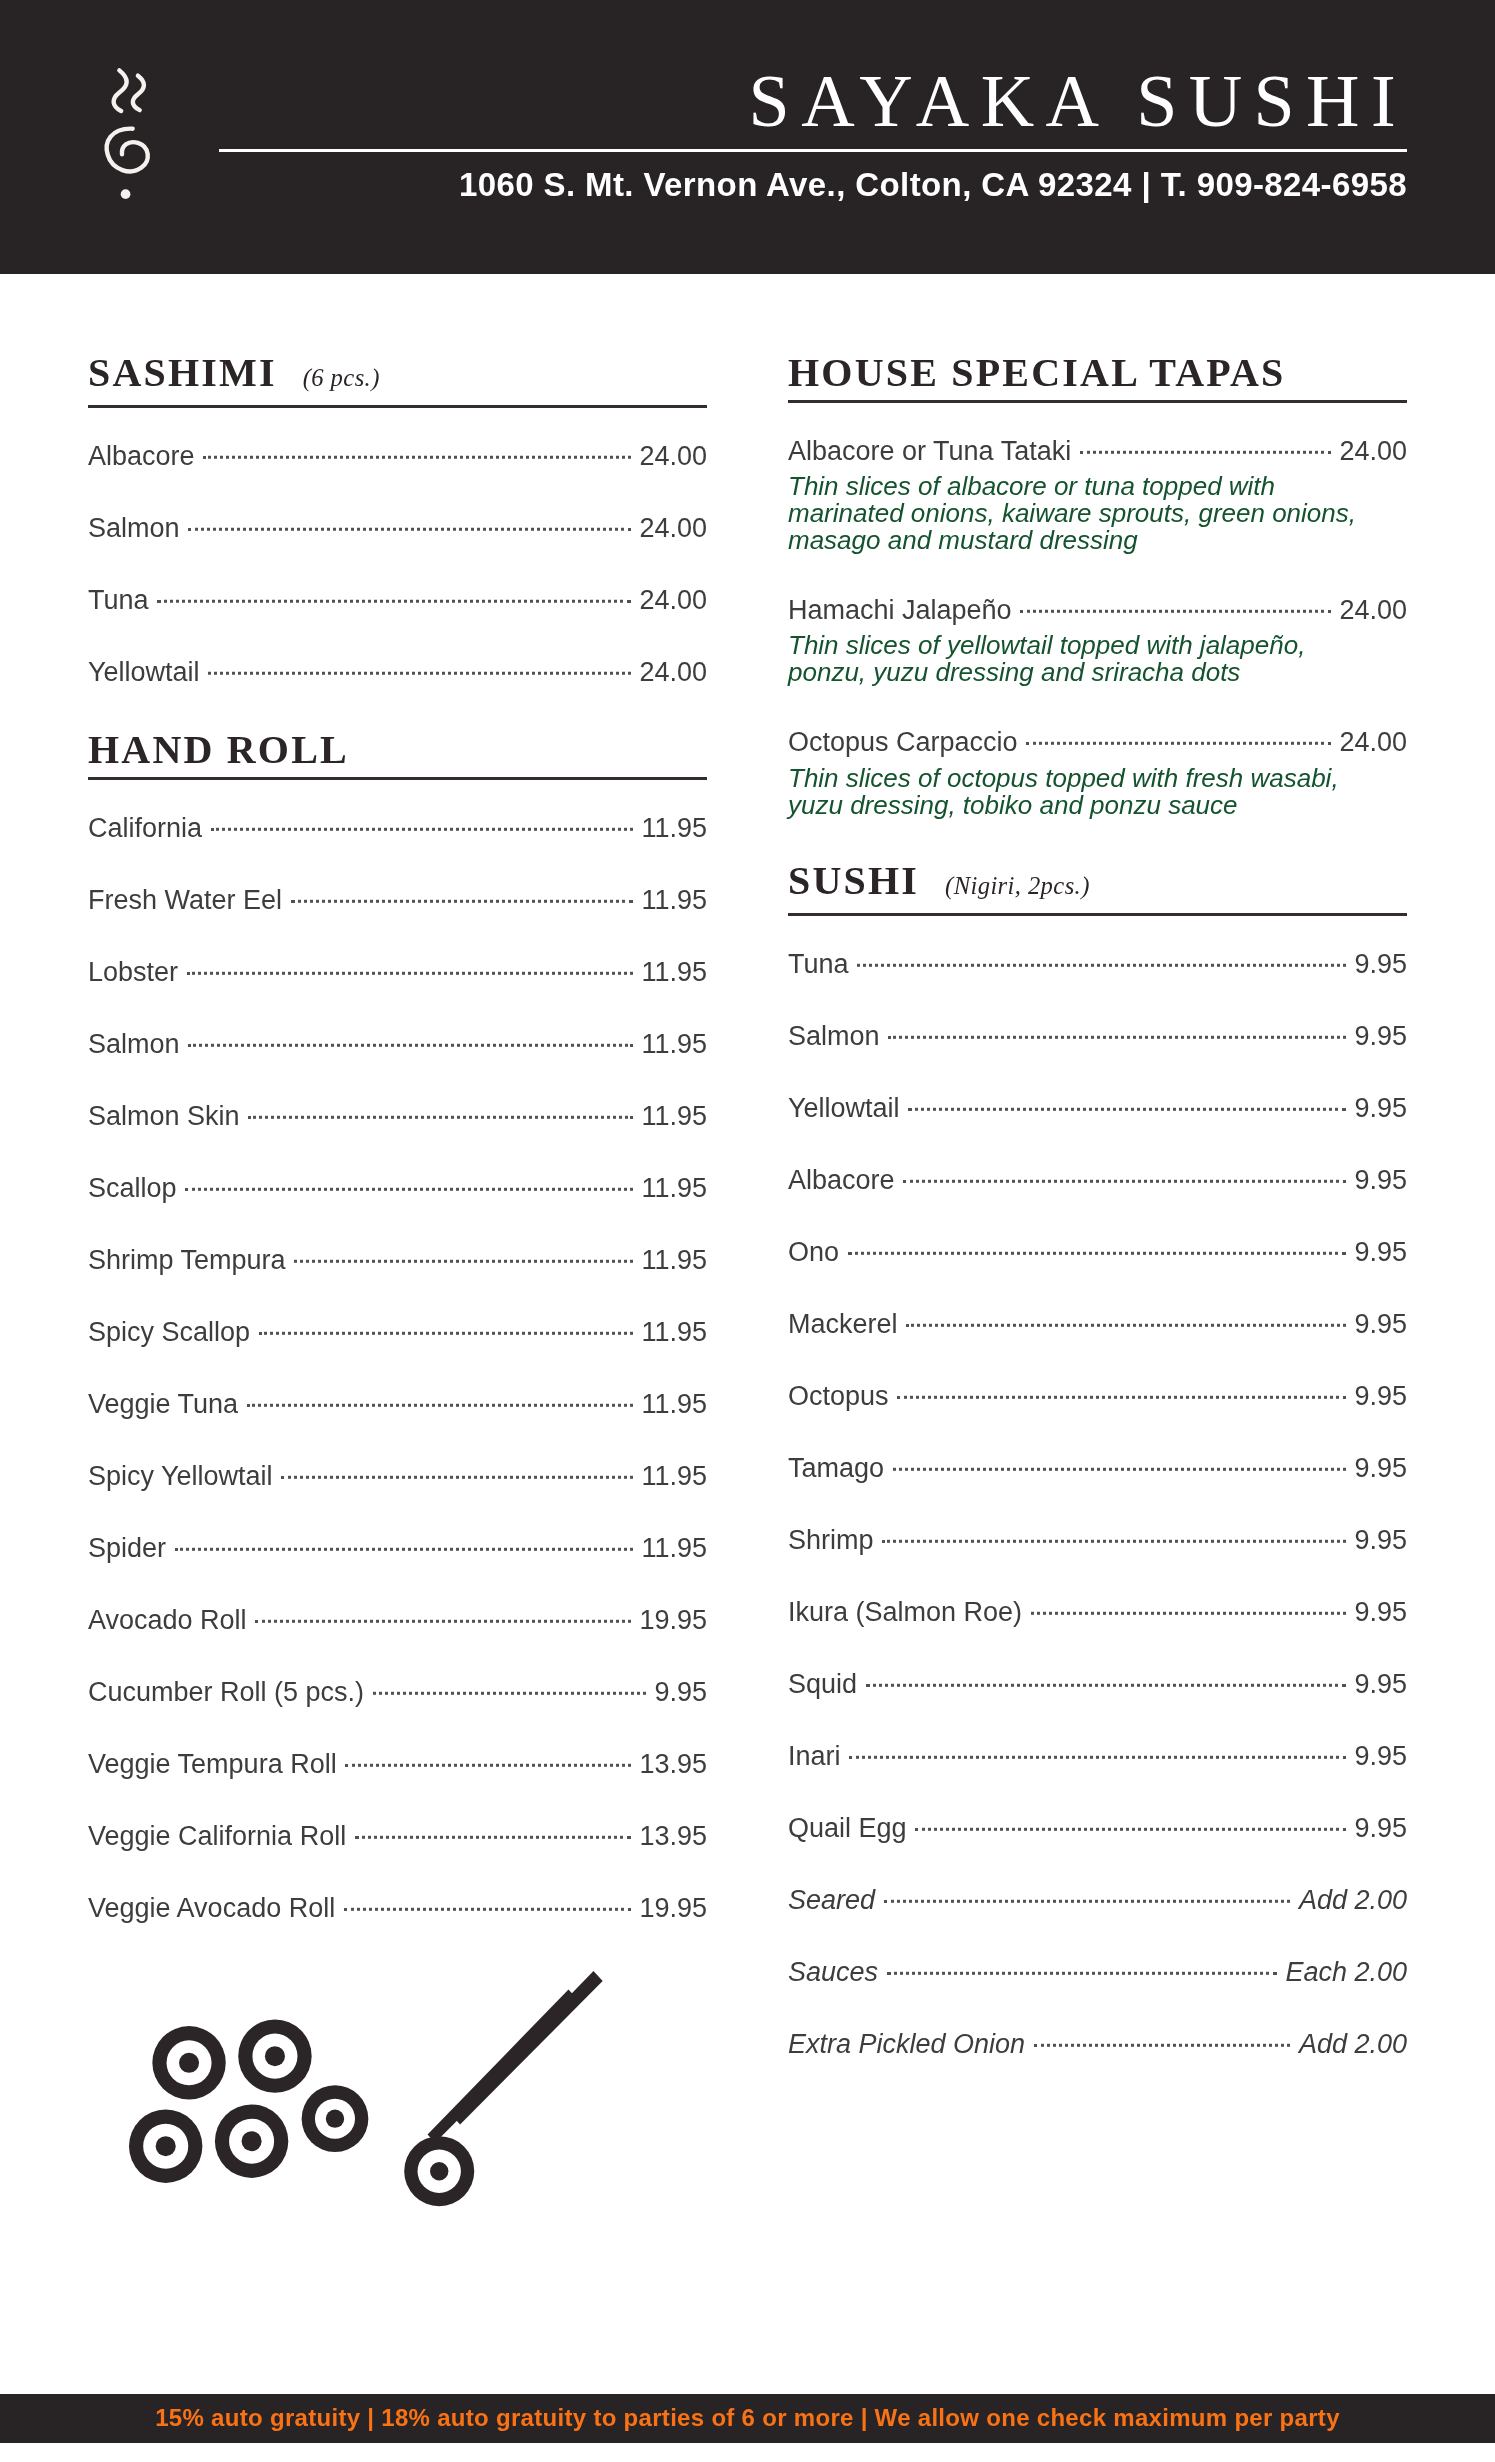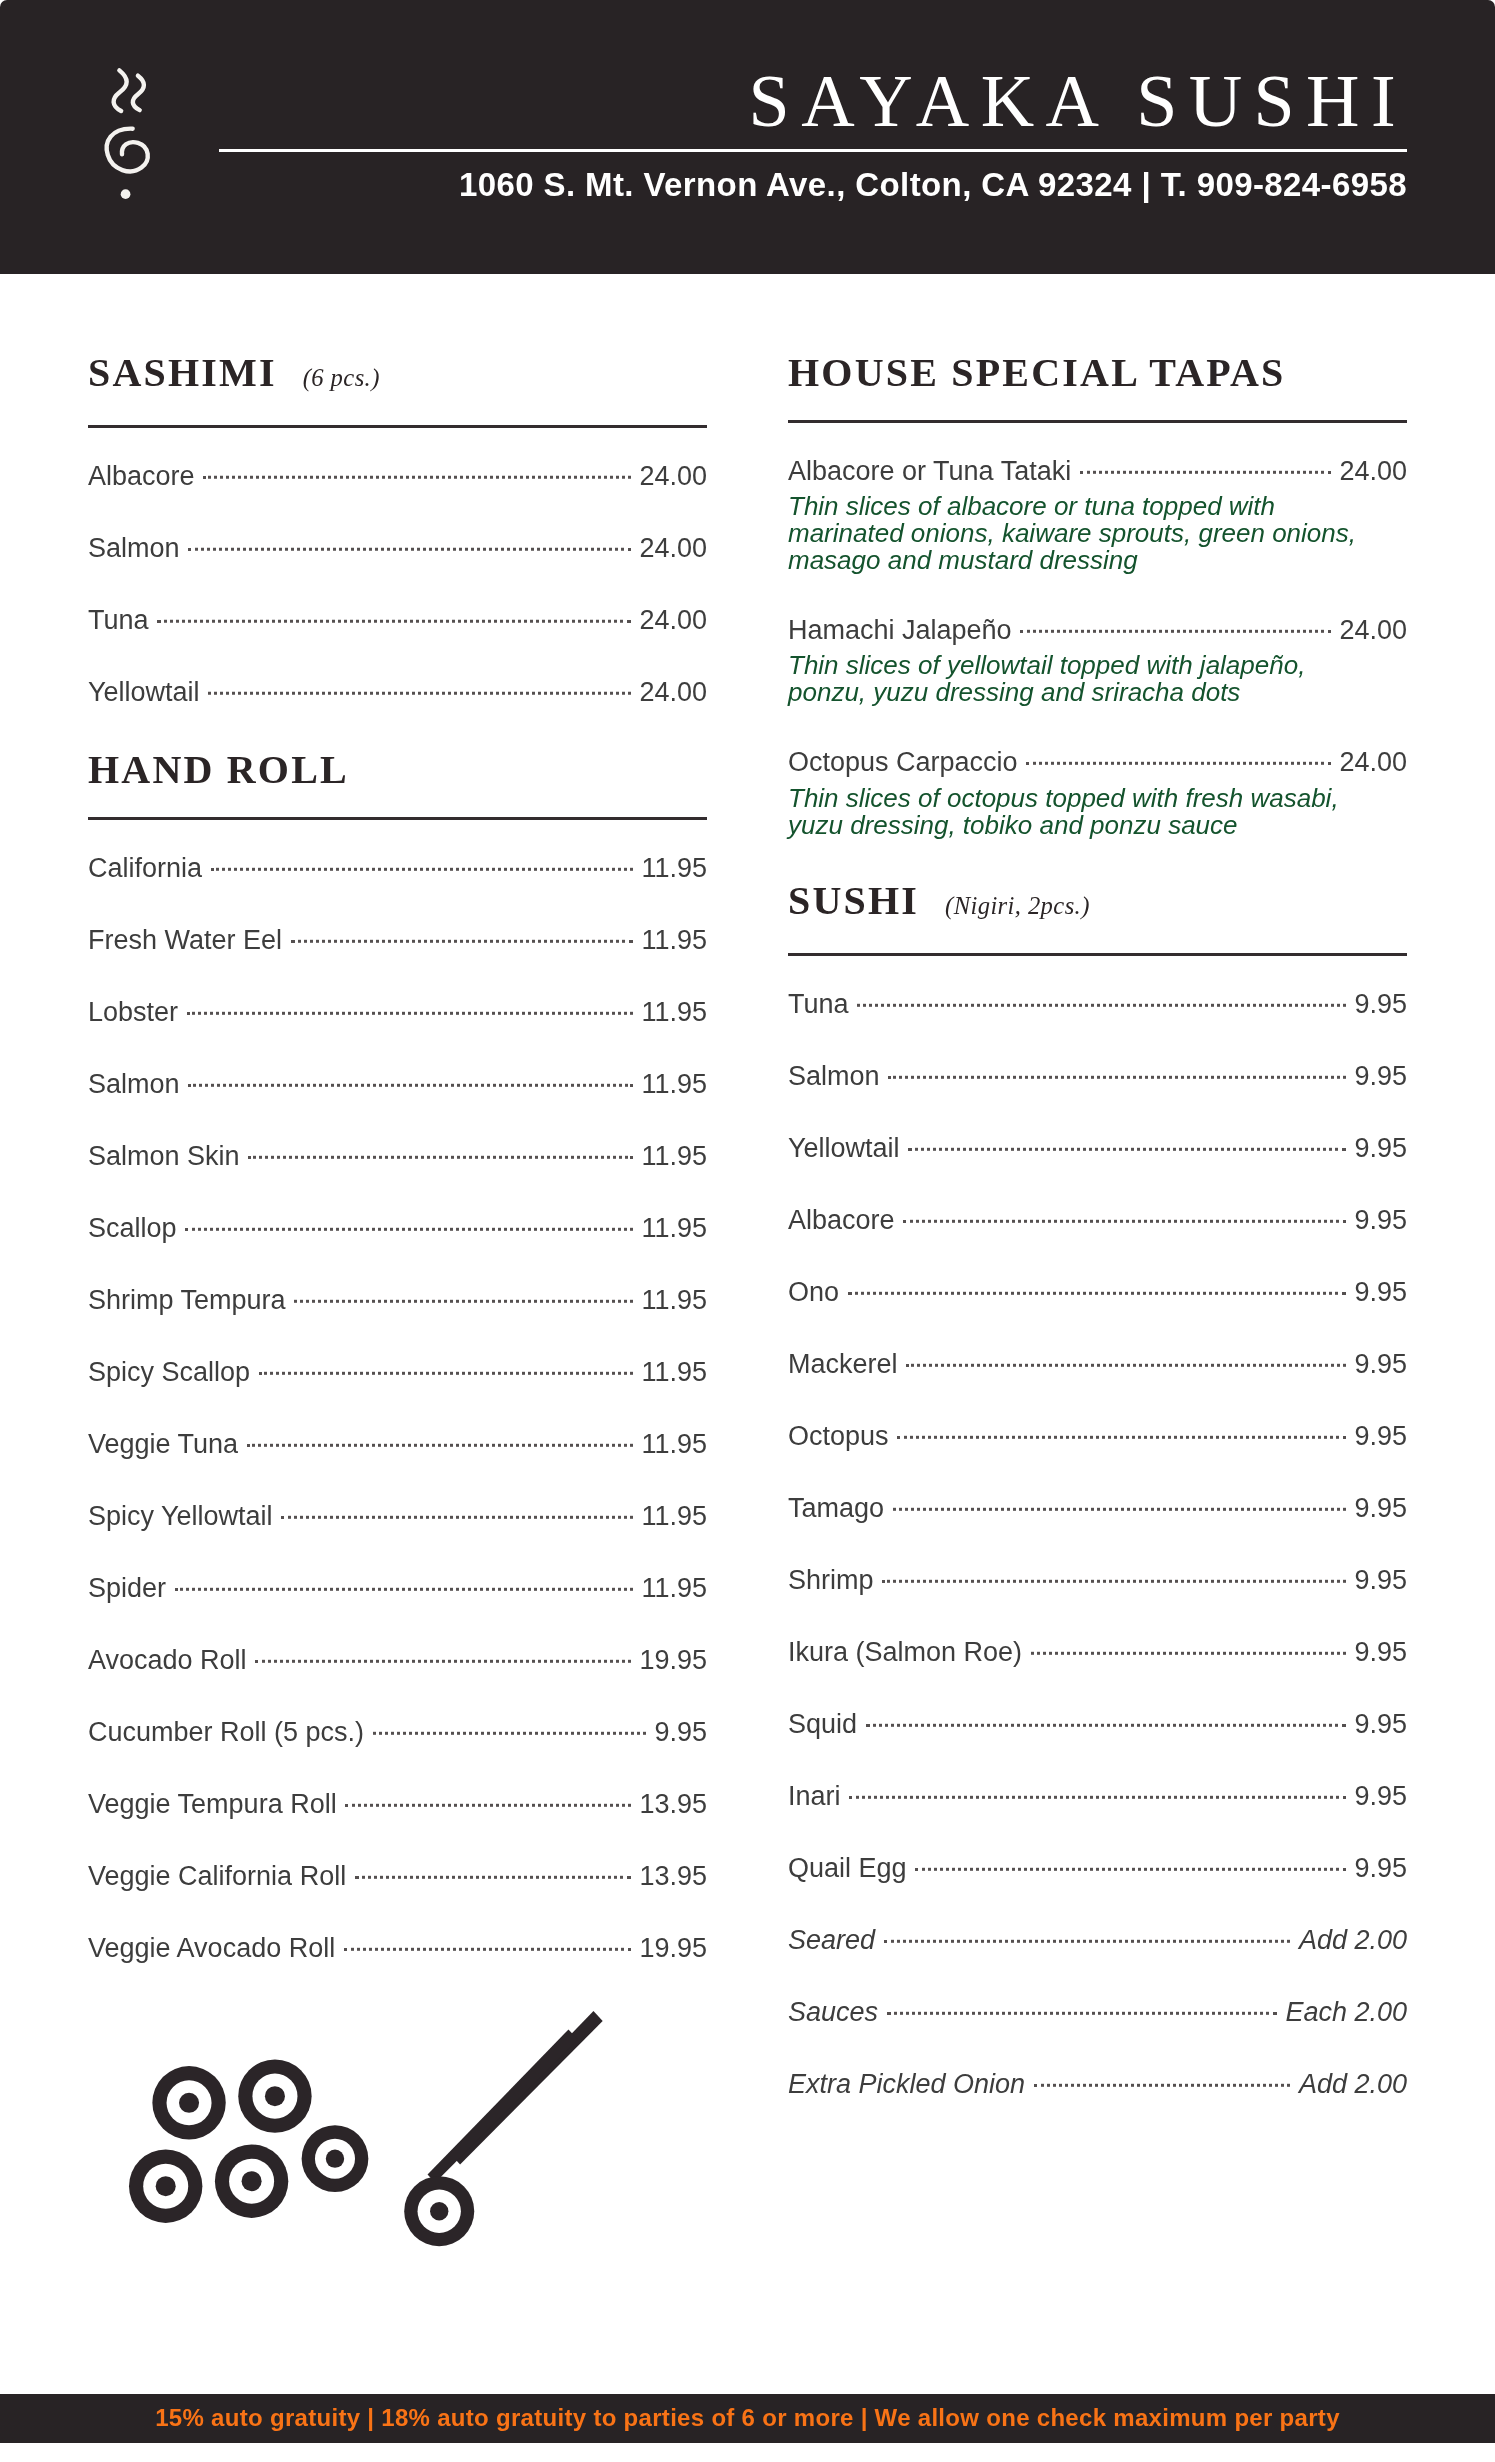--- a/index.html
+++ b/index.html
@@ -1,21 +1,21 @@
 <!DOCTYPE html>
 <html style="font-size:14px"><head>
 <meta charset="utf-8">
 <style>
   * { margin:0; padding:0; box-sizing:border-box; }
   html, body { margin:0; padding:0; background:#ffffff; }
   body { font-family:"Liberation Sans", sans-serif; }
 
   .page {
     width:1495px; height:2462px; background:#ffffff;
-    display:flex; flex-direction:column; overflow:hidden; position:relative;border-radius:7px;
+    display:flex; flex-direction:column; overflow:hidden; position:relative;
   }
 
   
   .header {
     background:#282325; height:274px; flex:0 0 274px;
     display:flex; align-items:center; gap:51px;
     padding:17.6px 88px 24.6px 84px;
   }
   .logo { flex:0 0 auto; }
   .logo svg { display:block; height:224px; width:84px; }
@@ -38,21 +38,21 @@
     padding:77px 88px 0 88px; align-content:start;
   }
   .col { min-width:0; }
 
   .menu-section { margin-bottom:23px; }
   .section-heading {
     font-family:"Liberation Serif", serif; font-weight:700;
     font-size:40px; line-height:44px; letter-spacing:2.2px;
     color:#2b2526;
     border-bottom:3.5px solid #332d2f;
-    padding-bottom:25px; margin-bottom:32px;
+    padding-bottom:5px; margin-bottom:32px;
     display:flex; align-items:baseline; gap:14px;
   }
   .section-subtitle {
     font-family:"Liberation Serif", serif; font-style:italic; font-weight:400;
     font-size:24.6px; letter-spacing:0.4px; color:#2b2526;margin-left:12px;
   }
 
   .section-items { list-style:none; }
   .menu-item { margin-bottom:40px;margin-top:16px; }
   .item-row {

